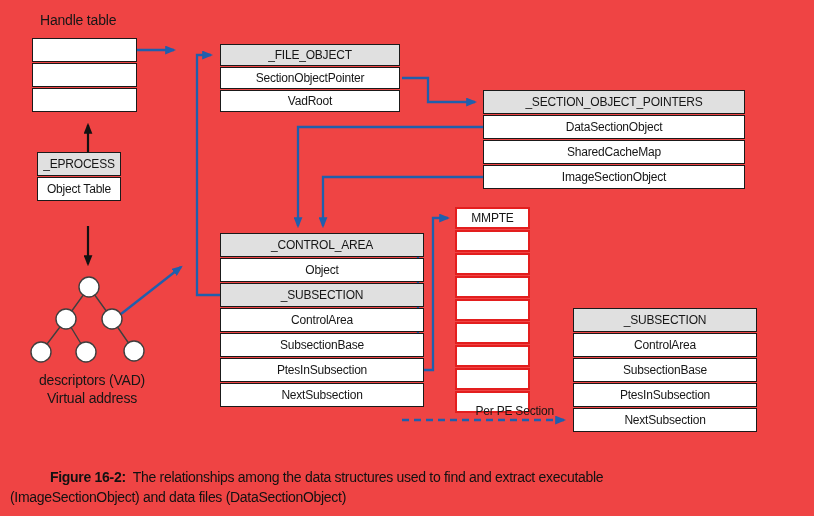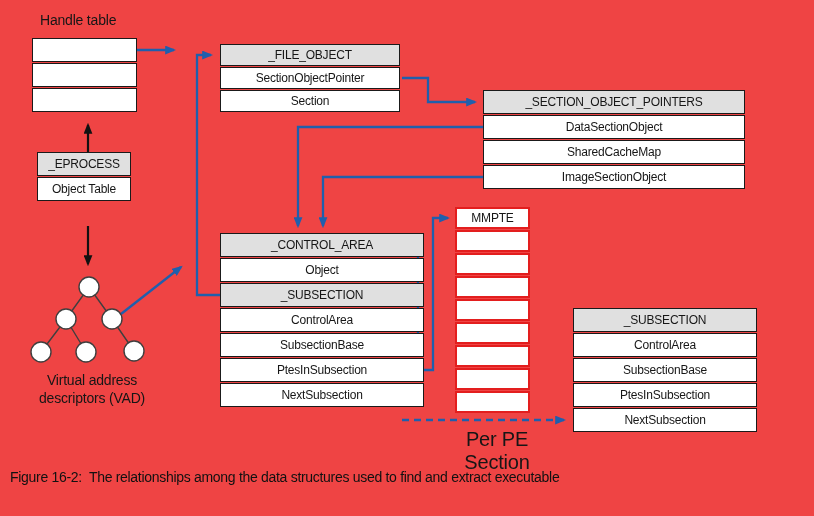--- a/index.html
+++ b/index.html
@@ -15,25 +15,25 @@
     font-size:12px;letter-spacing:-0.2px;white-space:nowrap;
   }
   .cell.hdr{background:#e0e0e0;}
   .fo .cell{height:22px;}
   .mmpte .cell{border:2px solid #e31e1e;height:22px;}
   svg.overlay{position:absolute;left:0;top:0;pointer-events:none;}
   .caption{
     position:absolute;left:10px;top:467px;width:800px;
     font-size:14px;line-height:20px;letter-spacing:-0.3px;color:#111;
   }
-  .caption .cap-label{font-weight:normal;margin-right:7px;}
+  .caption .cap-label{font-weight:bold;margin-right:7px;margin-left:40px;}
   .vad-label{position:absolute;left:16px;top:371px;width:152px;text-align:center;
     font-size:14px;line-height:18px;letter-spacing:-0.2px;}
-  .perpe{position:absolute;left:440px;top:428px;width:114px;text-align:center;
-    font-size:20px;letter-spacing:-0.2px;}
+  .perpe{position:absolute;left:440px;top:404px;width:114px;text-align:right;
+    font-size:12px;letter-spacing:-0.2px;}
 </style>
 </head>
 <body>
 
 <div id="stage">
 
   <svg class="overlay" width="814" height="516" viewBox="0 0 814 516">
     <defs>
       <marker id="ab" viewBox="0 0 10 8" markerWidth="11" markerHeight="9" refX="8" refY="4" orient="auto" markerUnits="userSpaceOnUse">
         <path d="M0,0 L10,4 L0,8 Z" fill="#1f5fad"></path>
@@ -73,34 +73,34 @@
     </g>
   </svg>
 
   <div class="lbl" style="left:40px;top:12px;">Handle table</div>
   <div class="box-table" style="left:32px;top:38px;width:105px;">
     <div class="cell"></div>
     <div class="cell"></div>
     <div class="cell"></div>
   </div>
 
-  <div class="box-table" style="left:37px;top:152px;width:94px;text-align:center;">
+  <div class="box-table" style="left:37px;top:152px;width:84px;text-align:center;">
     <div class="cell hdr">_EPROCESS</div>
     <div class="cell">Object Table</div>
   </div>
 
   <div class="vad-label">
+    <div>descriptors (VAD)</div>
     <div>Virtual address</div>
-    <div>descriptors (VAD)</div>
   </div>
 
   <div class="box-table fo" style="left:220px;top:44px;width:180px;">
     <div class="cell hdr">_FILE_OBJECT</div>
     <div class="cell">SectionObjectPointer</div>
-    <div class="cell">Section</div>
+    <div class="cell">VadRoot</div>
   </div>
 
   <div class="box-table" style="left:483px;top:90px;width:262px;">
     <div class="cell hdr">_SECTION_OBJECT_POINTERS</div>
     <div class="cell">DataSectionObject</div>
     <div class="cell">SharedCacheMap</div>
     <div class="cell">ImageSectionObject</div>
   </div>
 
   <div class="box-table" style="left:220px;top:233px;width:204px;">
@@ -130,15 +130,16 @@
     <div class="cell">ControlArea</div>
     <div class="cell">SubsectionBase</div>
     <div class="cell">PtesInSubsection</div>
     <div class="cell">NextSubsection</div>
   </div>
 
   <div class="perpe">Per PE Section</div>
 
   <div class="caption">
     <span class="cap-label">Figure 16-2:</span><span>The relationships among the data structures used to find and extract executable</span>
+    <div>(ImageSectionObject) and data files (DataSectionObject)</div>
   </div>
 
 </div>
 
 </body></html>

